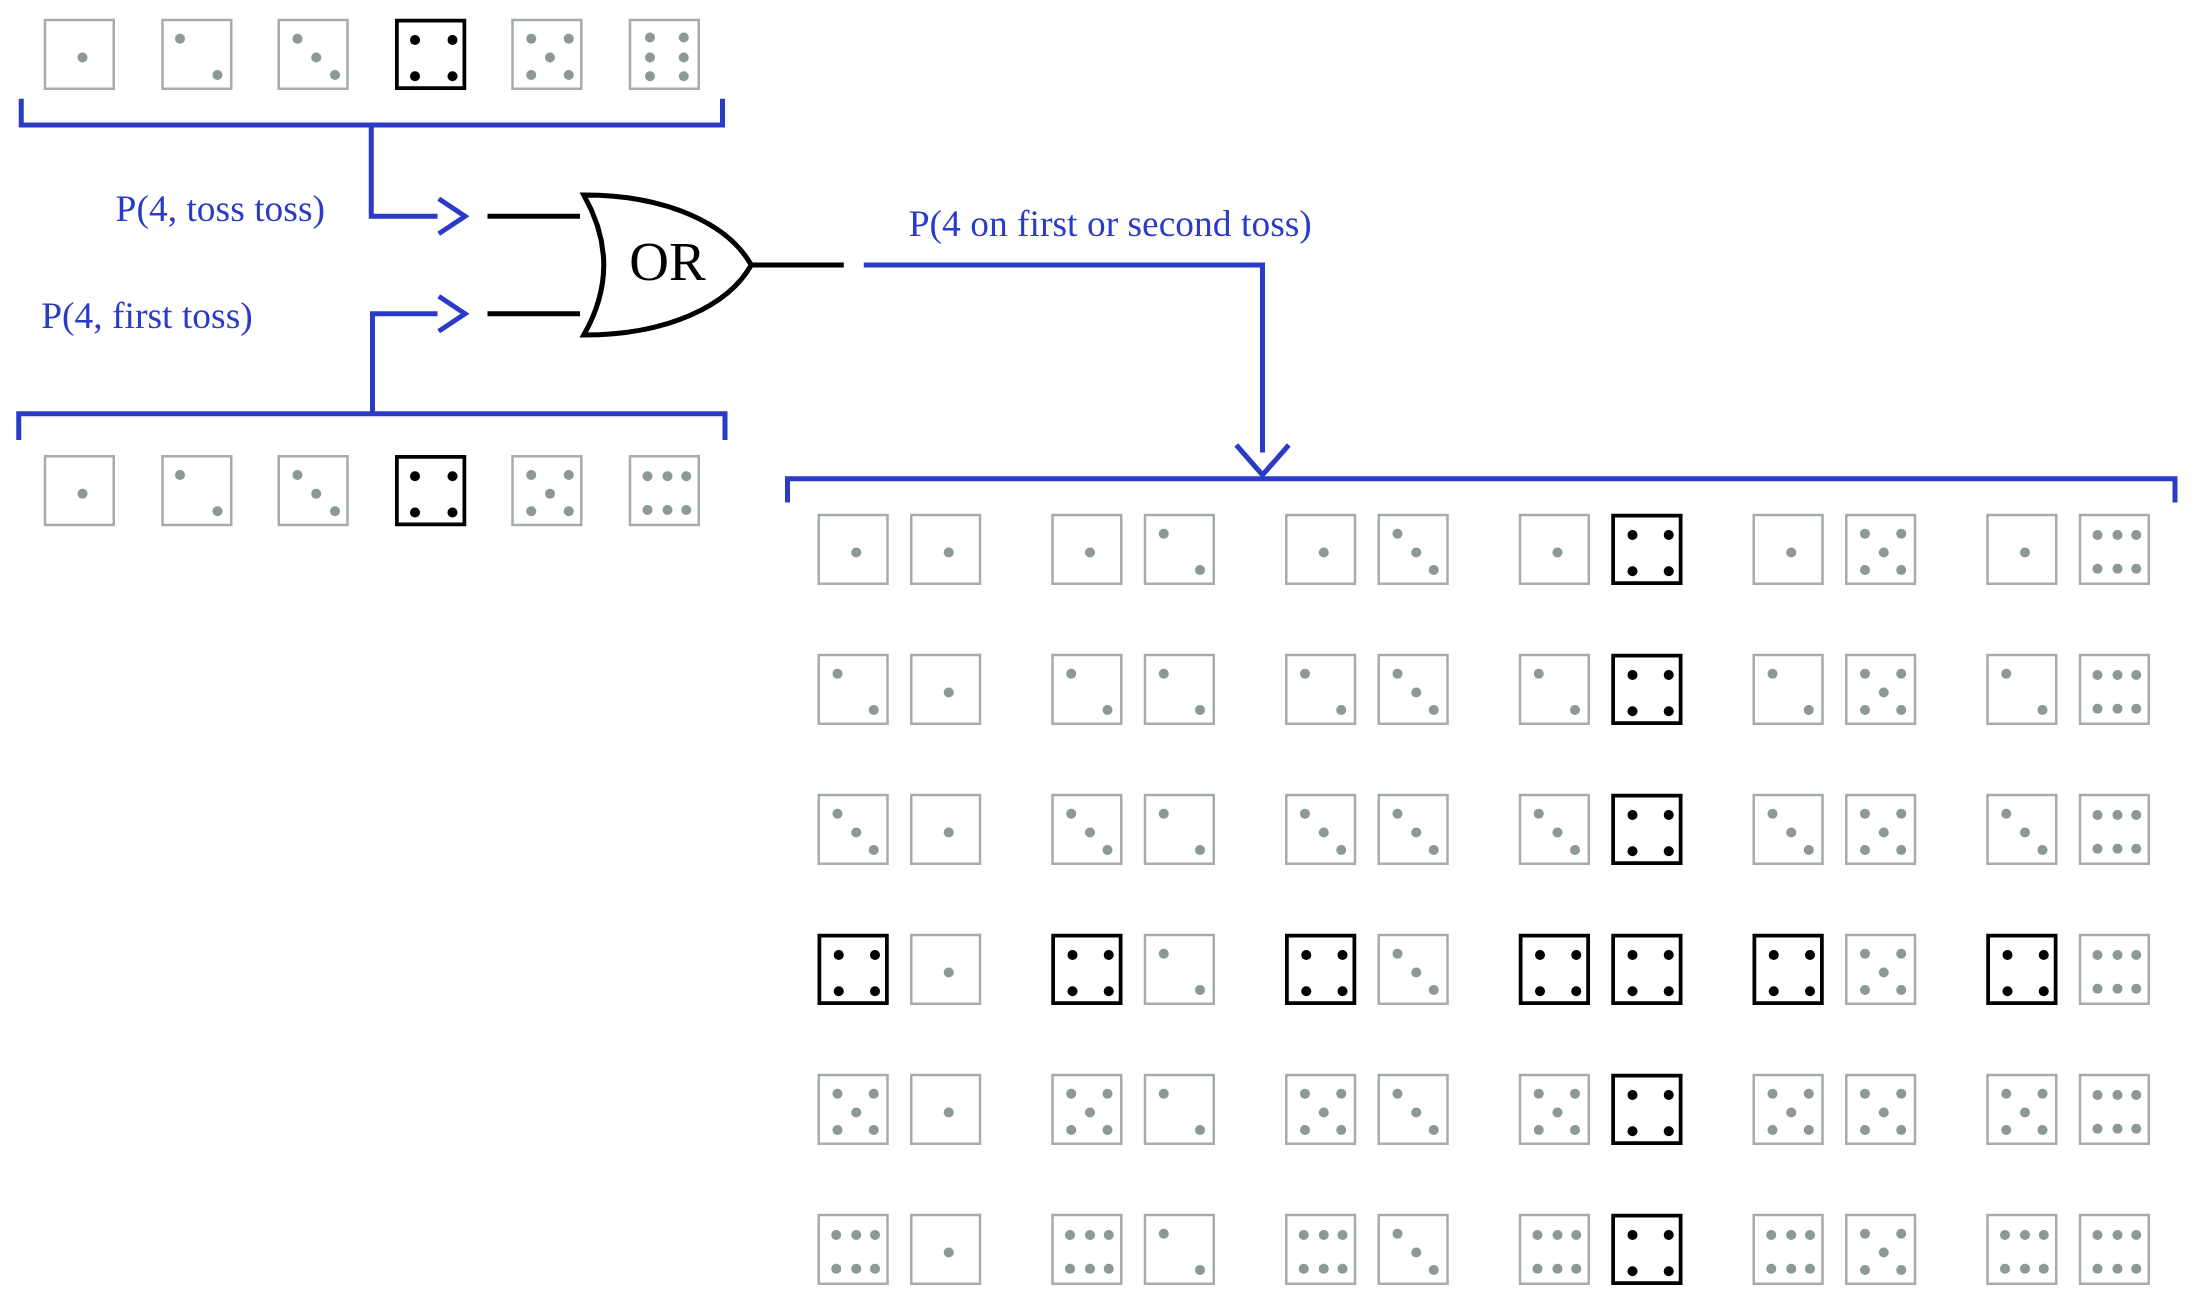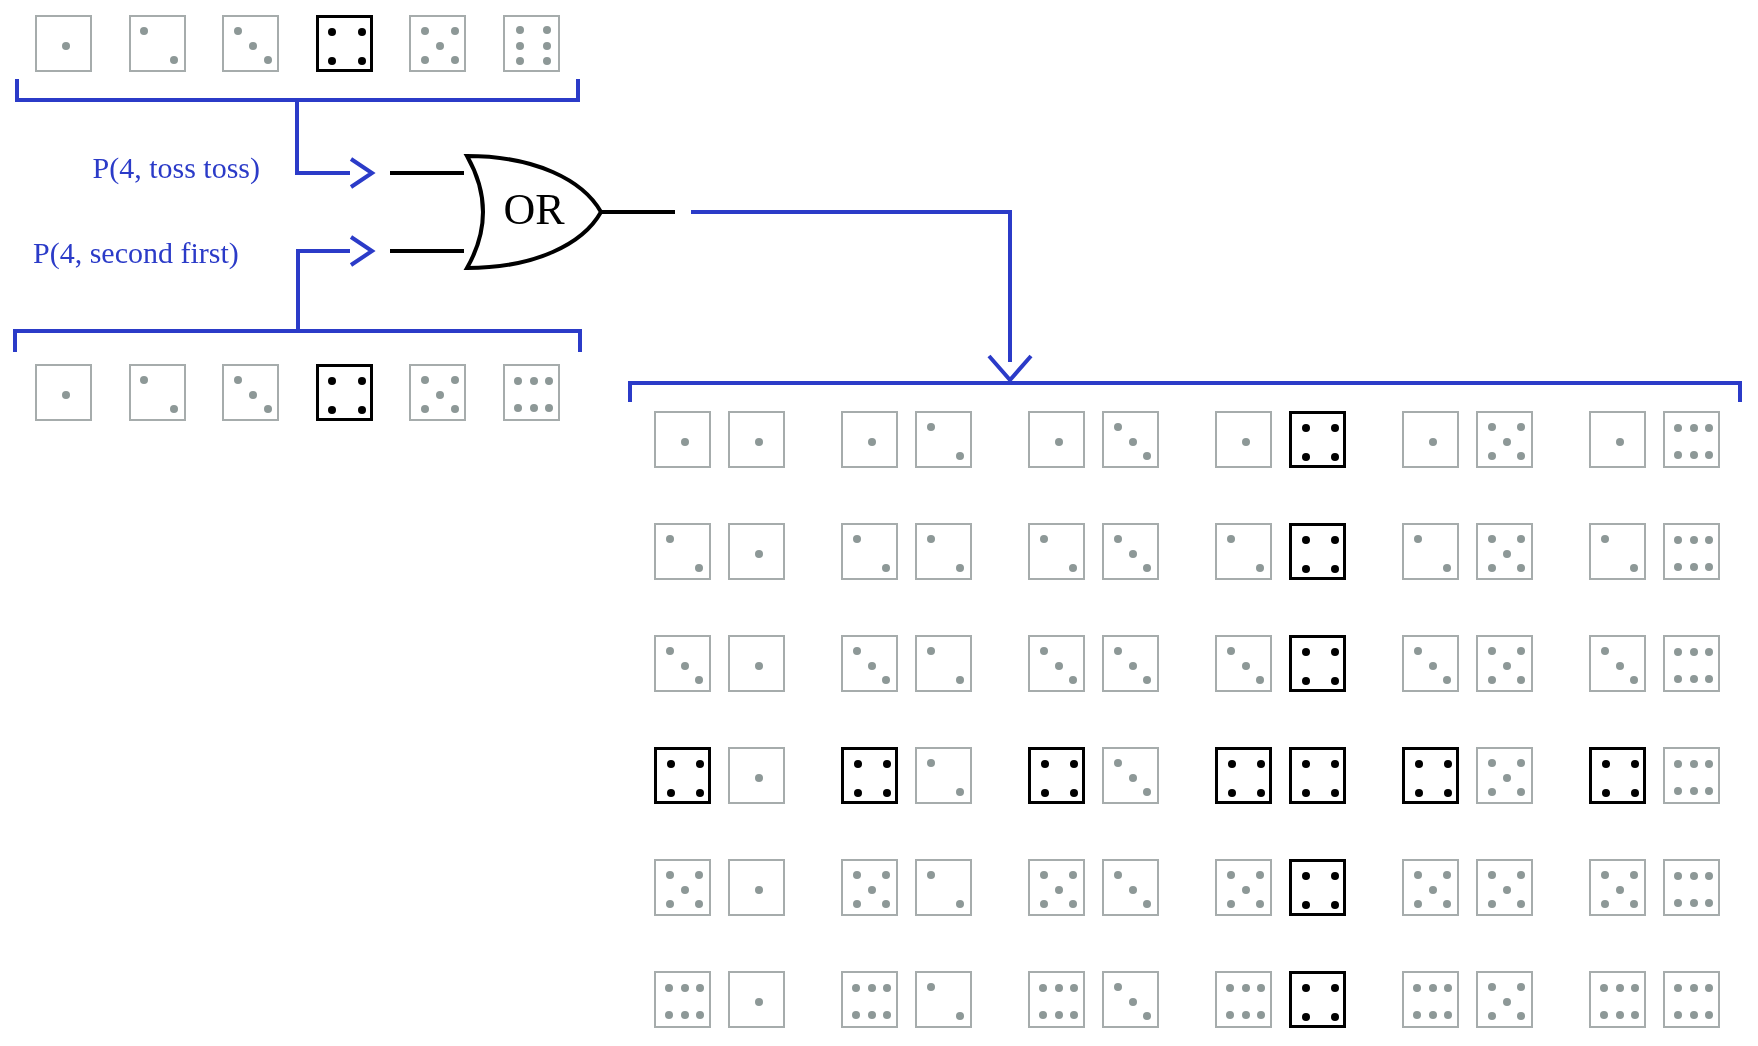--- a/index.html
+++ b/index.html
@@ -53,21 +53,22 @@
 
     <path class="stroke-black" d="M601,212 L675,212"></path>
 
     <path class="stroke-blue" d="M691,212 L1010,212 L1010,362"></path>
     <polyline class="stroke-blue" points="989,356 1010,380 1031,356"></polyline>
 
     <path class="stroke-blue" d="M630,402 L630,383 L1740,383 L1740,402"></path>
   </svg>
 
   <div class="blue-label" style="left:58px;top:151px;width:202px;text-align:right;">P(4, toss toss)</div>
-  <div class="blue-label" style="left:33px;top:236px;">P(4, second first)</div>
+  <div class="blue-label" style="left:33px;top:236px;">P(4, first toss)</div>
+  <div class="blue-label" style="left:727px;top:163px;">P(4 on first or second toss)</div>
 
   <div id="first-strip">
       <div class="die" style="left: 35px; top: 15px;">
         <span class="pip" style="left: 28.5px; top: 28.5px;"></span>
       </div>
       <div class="die" style="left: 128.6px; top: 15px;">
         <span class="pip" style="left: 13.68px; top: 13.68px;"></span>
         <span class="pip" style="left: 43.32px; top: 43.32px;"></span>
       </div>
       <div class="die" style="left: 222.2px; top: 15px;">

